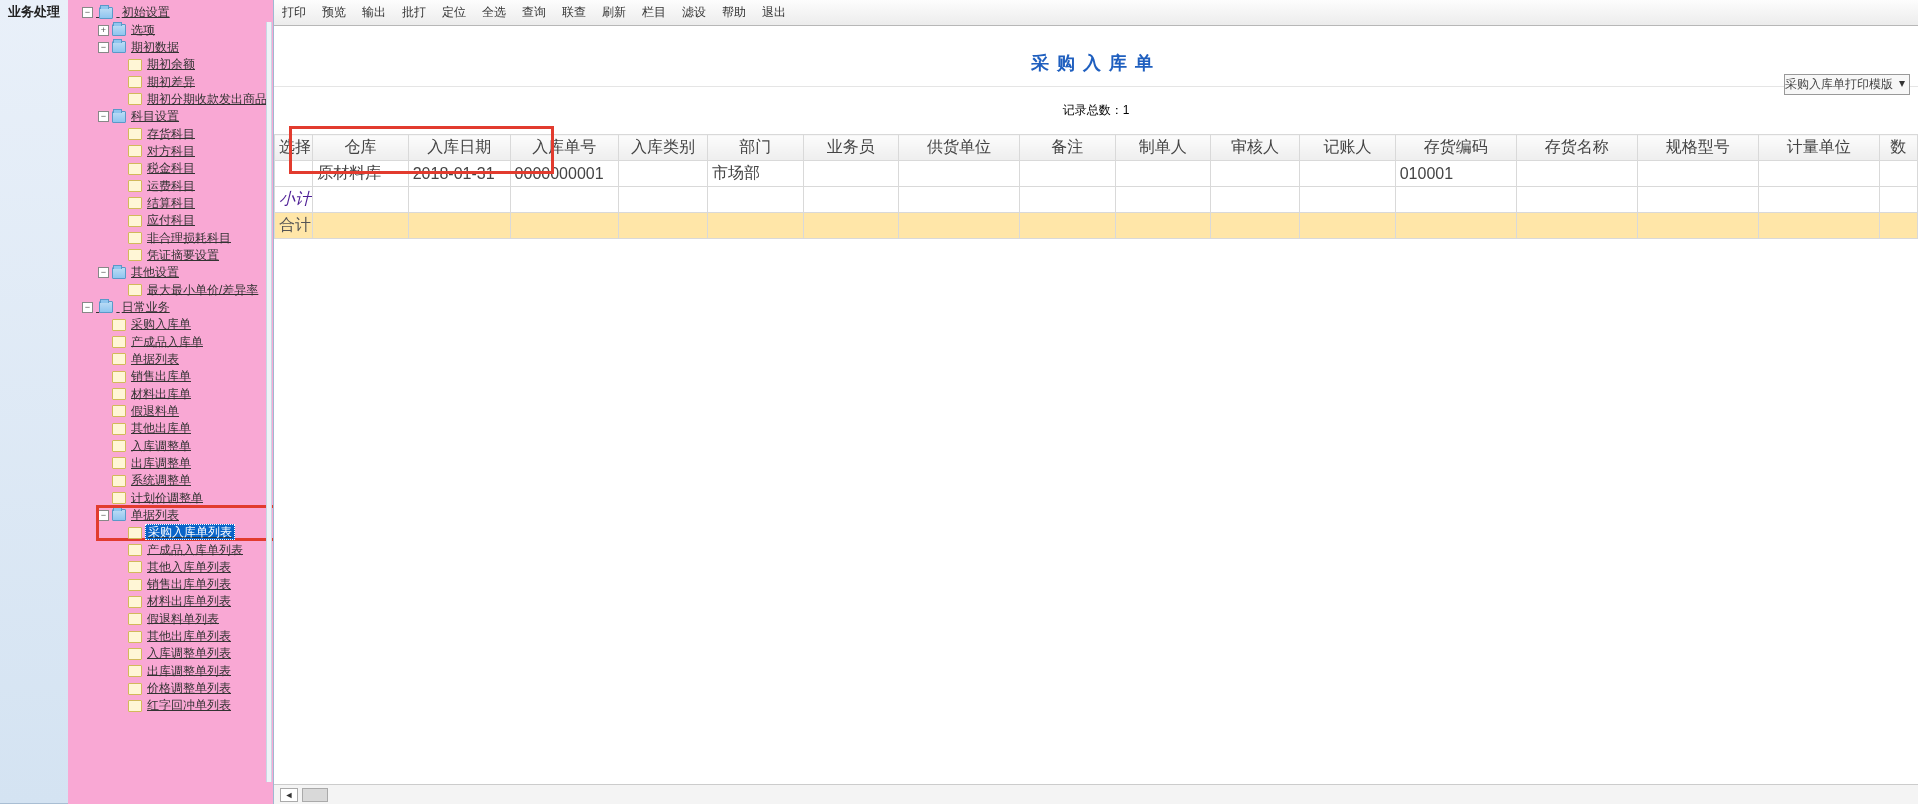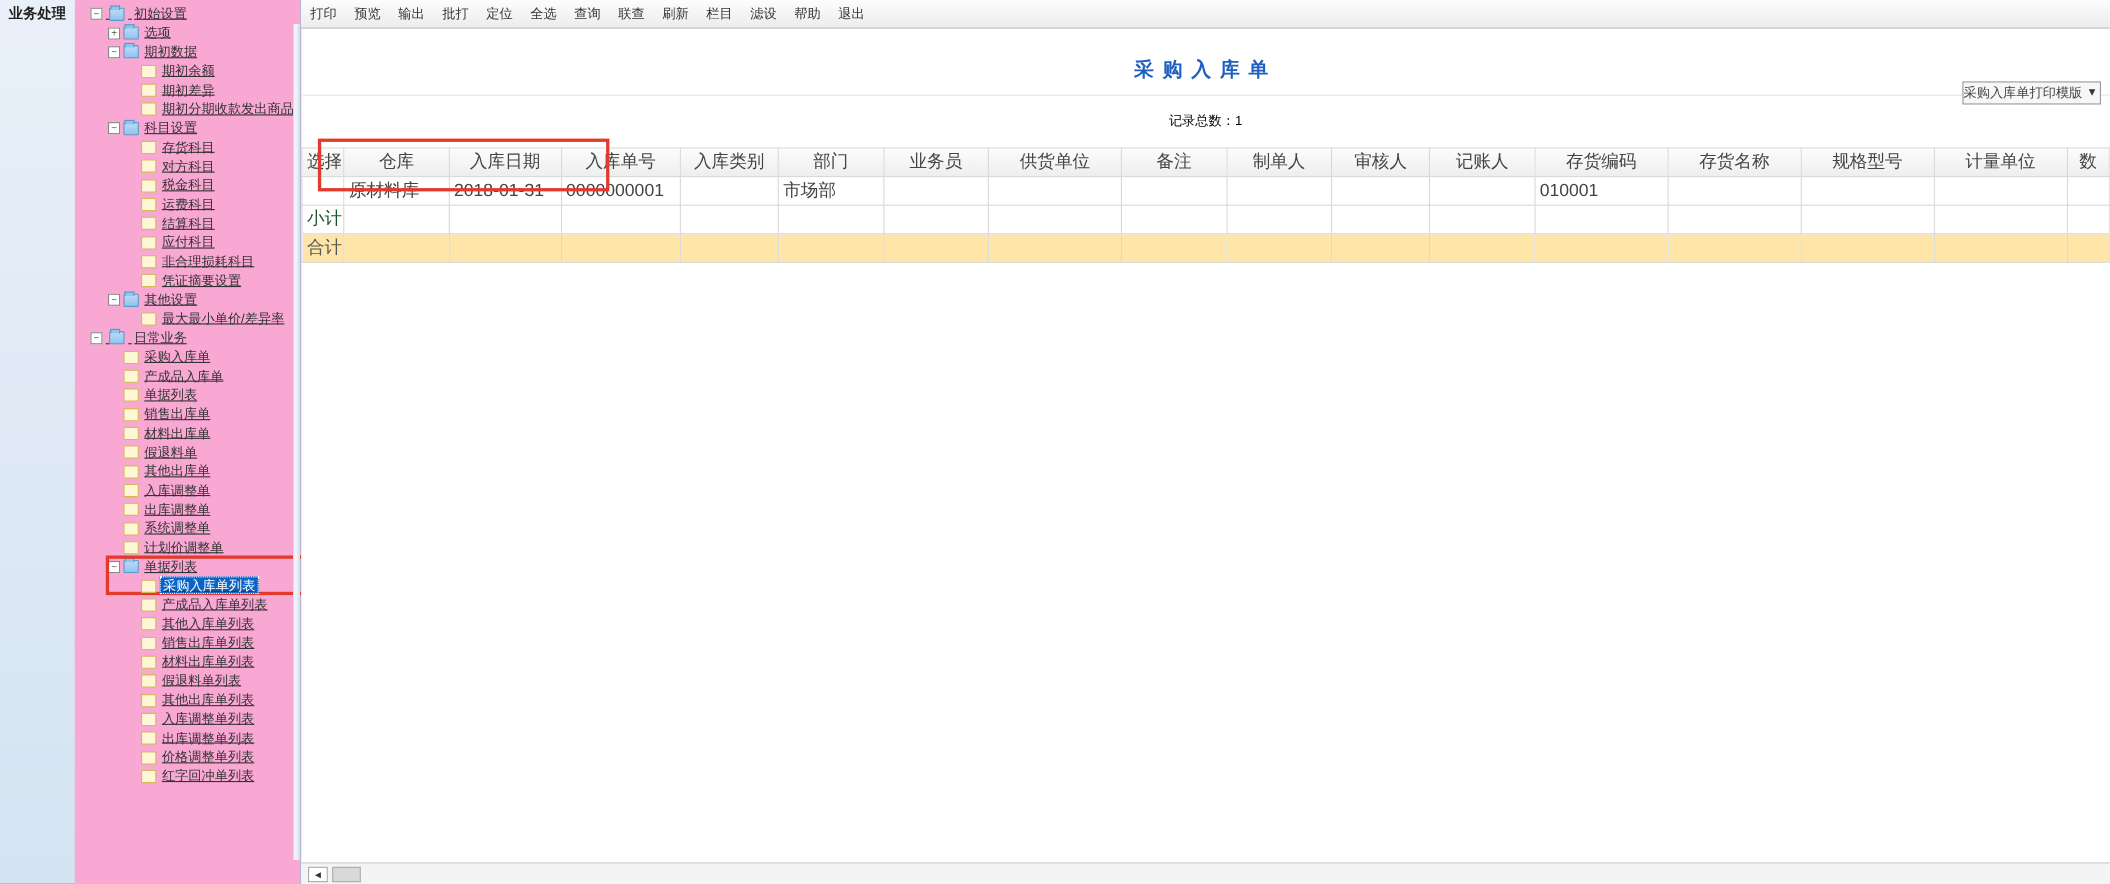--- a/index.html
+++ b/index.html
@@ -172,21 +172,21 @@
     overflow: hidden;
     white-space: nowrap;
     text-align: left;
   }
   .grid th {
     background: linear-gradient(#fcfcfc, #eeeeee);
     color: #444;
     font-weight: normal;
     text-align: center;
   }
-  .row-subtotal td { background: #fff; color: #14532d; }
+  .row-subtotal td { background: #fff; color: #4c1d95; font-style: italic; }
   .row-total td { background: #ffe6a8; color: #555; }
   .row-total td:first-child, .row-subtotal td:first-child { text-align: left; }
 
   .grid-footer {
     position: absolute;
     bottom: 0;
     left: 274px;
     right: 0;
     height: 20px;
     border-top: 1px solid #ccc;

